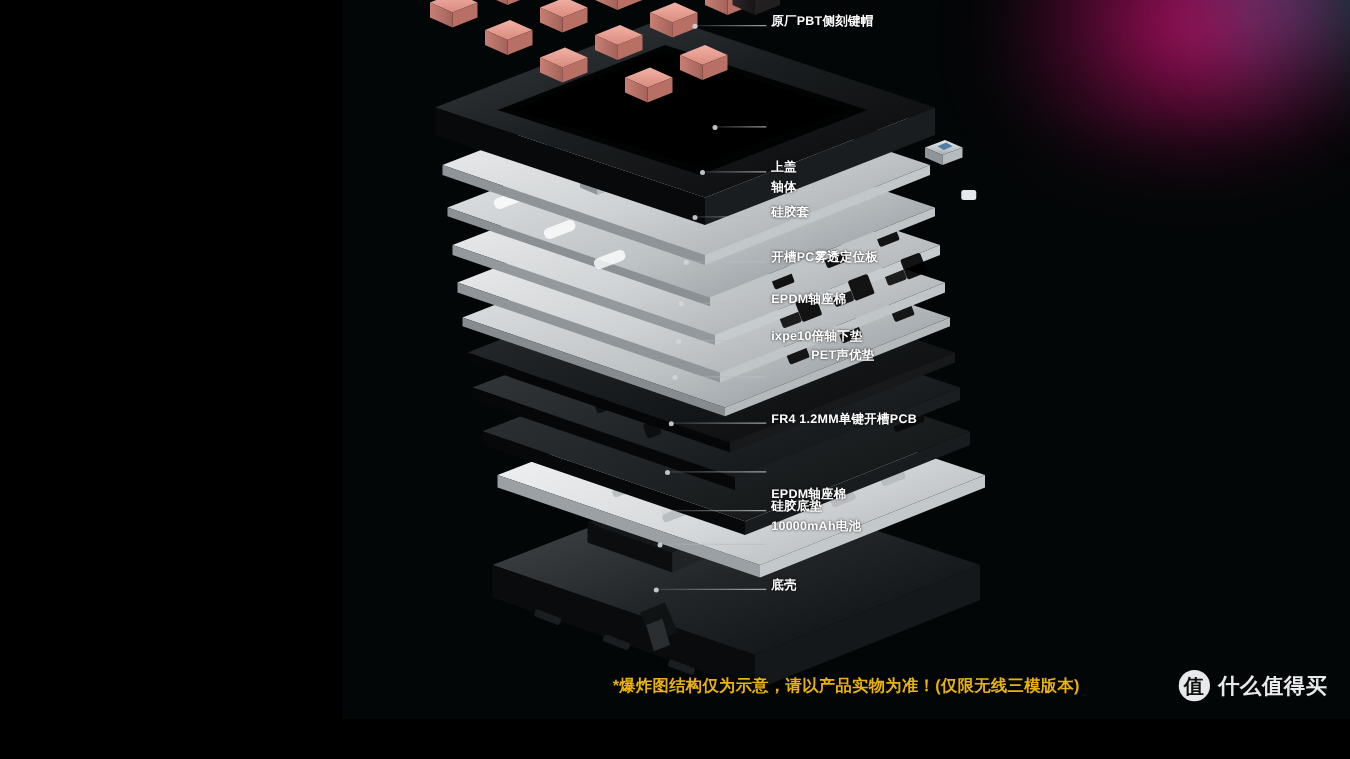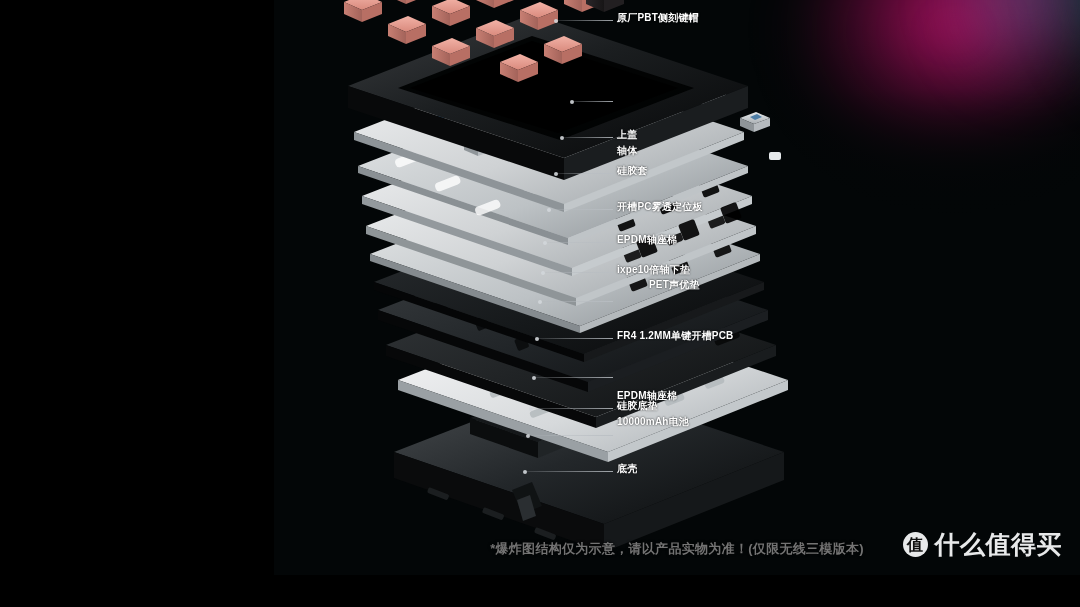--- a/index.html
+++ b/index.html
@@ -66,21 +66,21 @@
     letter-spacing:.2px;
     font-weight:600;
     text-shadow:0 0 2px rgba(0,0,0,.9);
   }
 
   
   #footnote{
     position:absolute;
     left:0;right:0;top:540px;
     text-align:center;
-    color:#737373;
+    color:#eab308;
     font-size:13px;
     font-weight:700;
     letter-spacing:.3px;
     text-shadow:0 0 3px rgba(0,0,0,.95);
   }
 
   
   #watermark{
     position:absolute;right:18px;bottom:14px;
     display:flex;align-items:center;gap:7px;
@@ -88,21 +88,21 @@
   }
   #watermark .mark{
     width:25px;height:25px;border-radius:50%;
     background:#f2f3f4;
     color:#111;
     display:flex;align-items:center;justify-content:center;
     font-size:16px;font-weight:700;line-height:1;
     font-family:"DejaVu Sans",sans-serif;
   }
   #watermark .wm-text{
-    color:#f2f3f4;font-size:25px;font-weight:700;letter-spacing:.5px;
+    color:#f2f3f4;font-size:17px;font-weight:700;letter-spacing:.5px;
   }
 
   
   .matte{position:absolute;top:0;bottom:0;background:#000;}
   #matte-left{left:0;width:274px;}
   #matte-bottom{position:absolute;left:0;right:0;top:575px;height:32px;background:#000;}
 </style>
 </head>
 <body>
 

